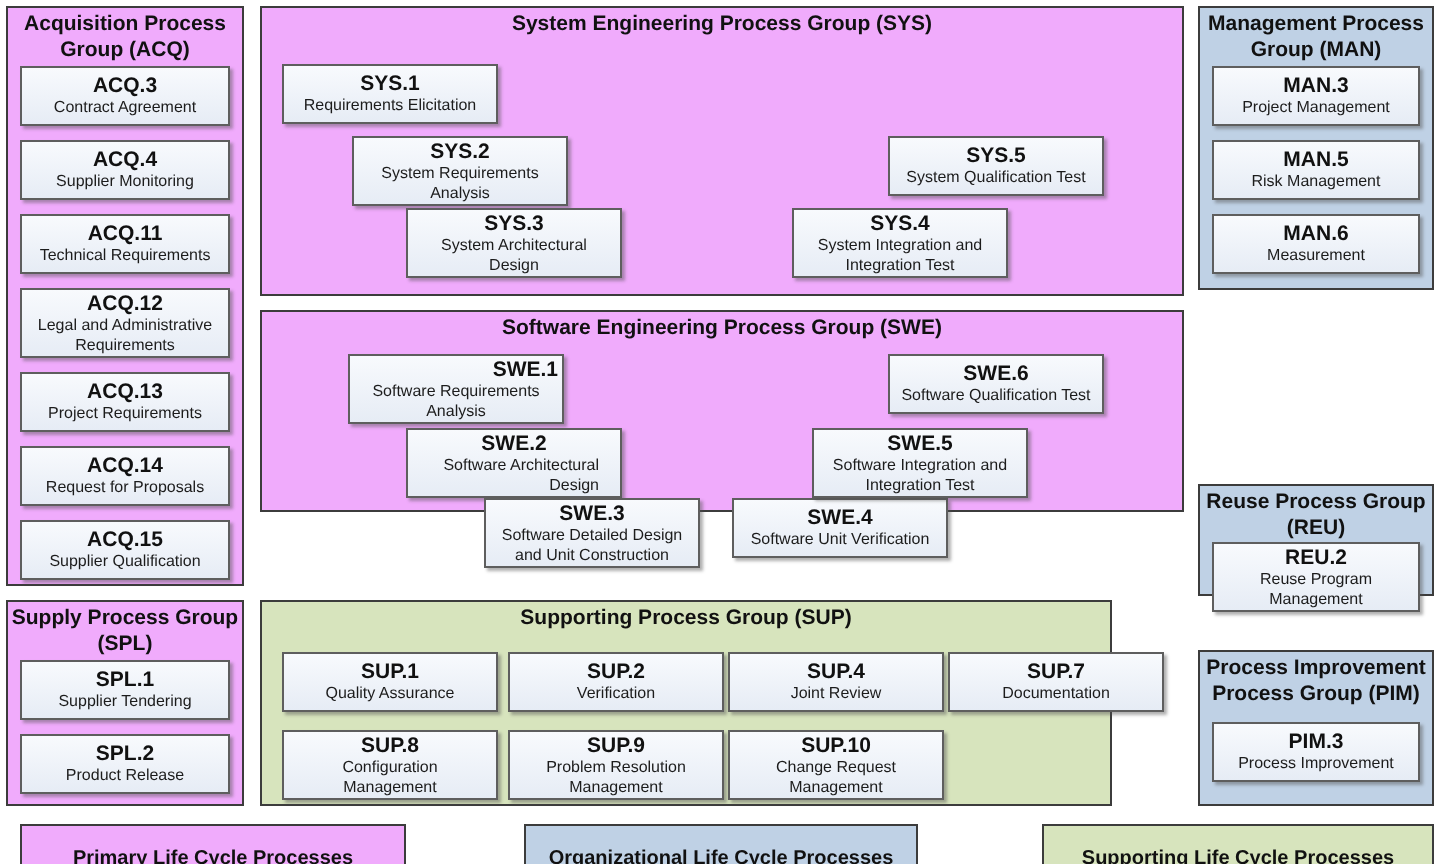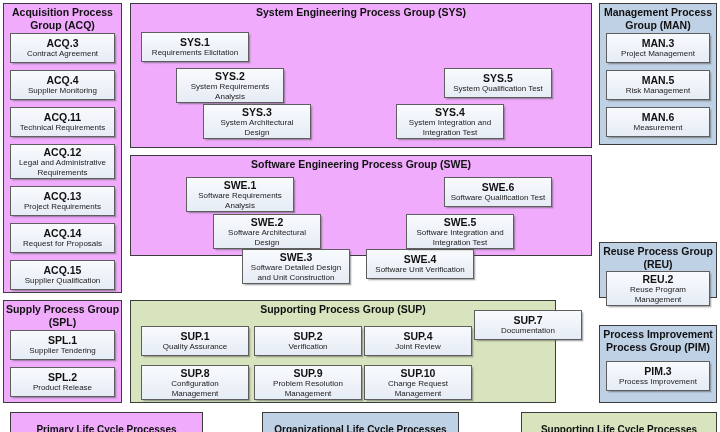--- a/index.html
+++ b/index.html
@@ -37,31 +37,31 @@
   .g-man{left:599px;top:3px;width:118px;height:142px;}
   .g-reu{left:599px;top:242px;width:118px;height:56px;}
   .g-pim{left:599px;top:325px;width:118px;height:78px;}
   
   .b-sys1{left:10px;top:28px;}
   .b-sys2{left:45px;top:64px;}
   .b-sys3{left:72px;top:100px;}
   .b-sys4{left:265px;top:100px;}
   .b-sys5{left:313px;top:64px;}
   
-  .b-swe1{left:55px;top:21px;}
-  .b-swe2{left:82px;top:58px;}
+  .b-swe1{left:43px;top:21px;align-items:flex-end;}
+  .b-swe2{left:72px;top:58px;text-align:right;}
   .b-swe3{left:111px;top:93px;}
   .b-swe4{left:235px;top:93px;}
   .b-swe5{left:275px;top:58px;}
   .b-swe6{left:313px;top:21px;}
   
   .b-sup1{left:10px;top:25px;}
   .b-sup2{left:123px;top:25px;}
   .b-sup4{left:233px;top:25px;}
-  .b-sup7{left:343px;top:9px;text-align:right;}
+  .b-sup7{left:343px;top:25px;text-align:right;}
   .b-sup8{left:10px;top:64px;}
   .b-sup9{left:123px;top:64px;}
   .b-sup10{left:233px;top:64px;}
   
   .g-reu .vcol{padding-top:1px;align-items:center;}
   .g-pim .vcol{padding-top:8px;}
   
   .legend-box{
     position:absolute;top:412px;height:34px;border:1.3px solid #3c3c3c;
     box-sizing:border-box;display:flex;align-items:center;justify-content:center;

